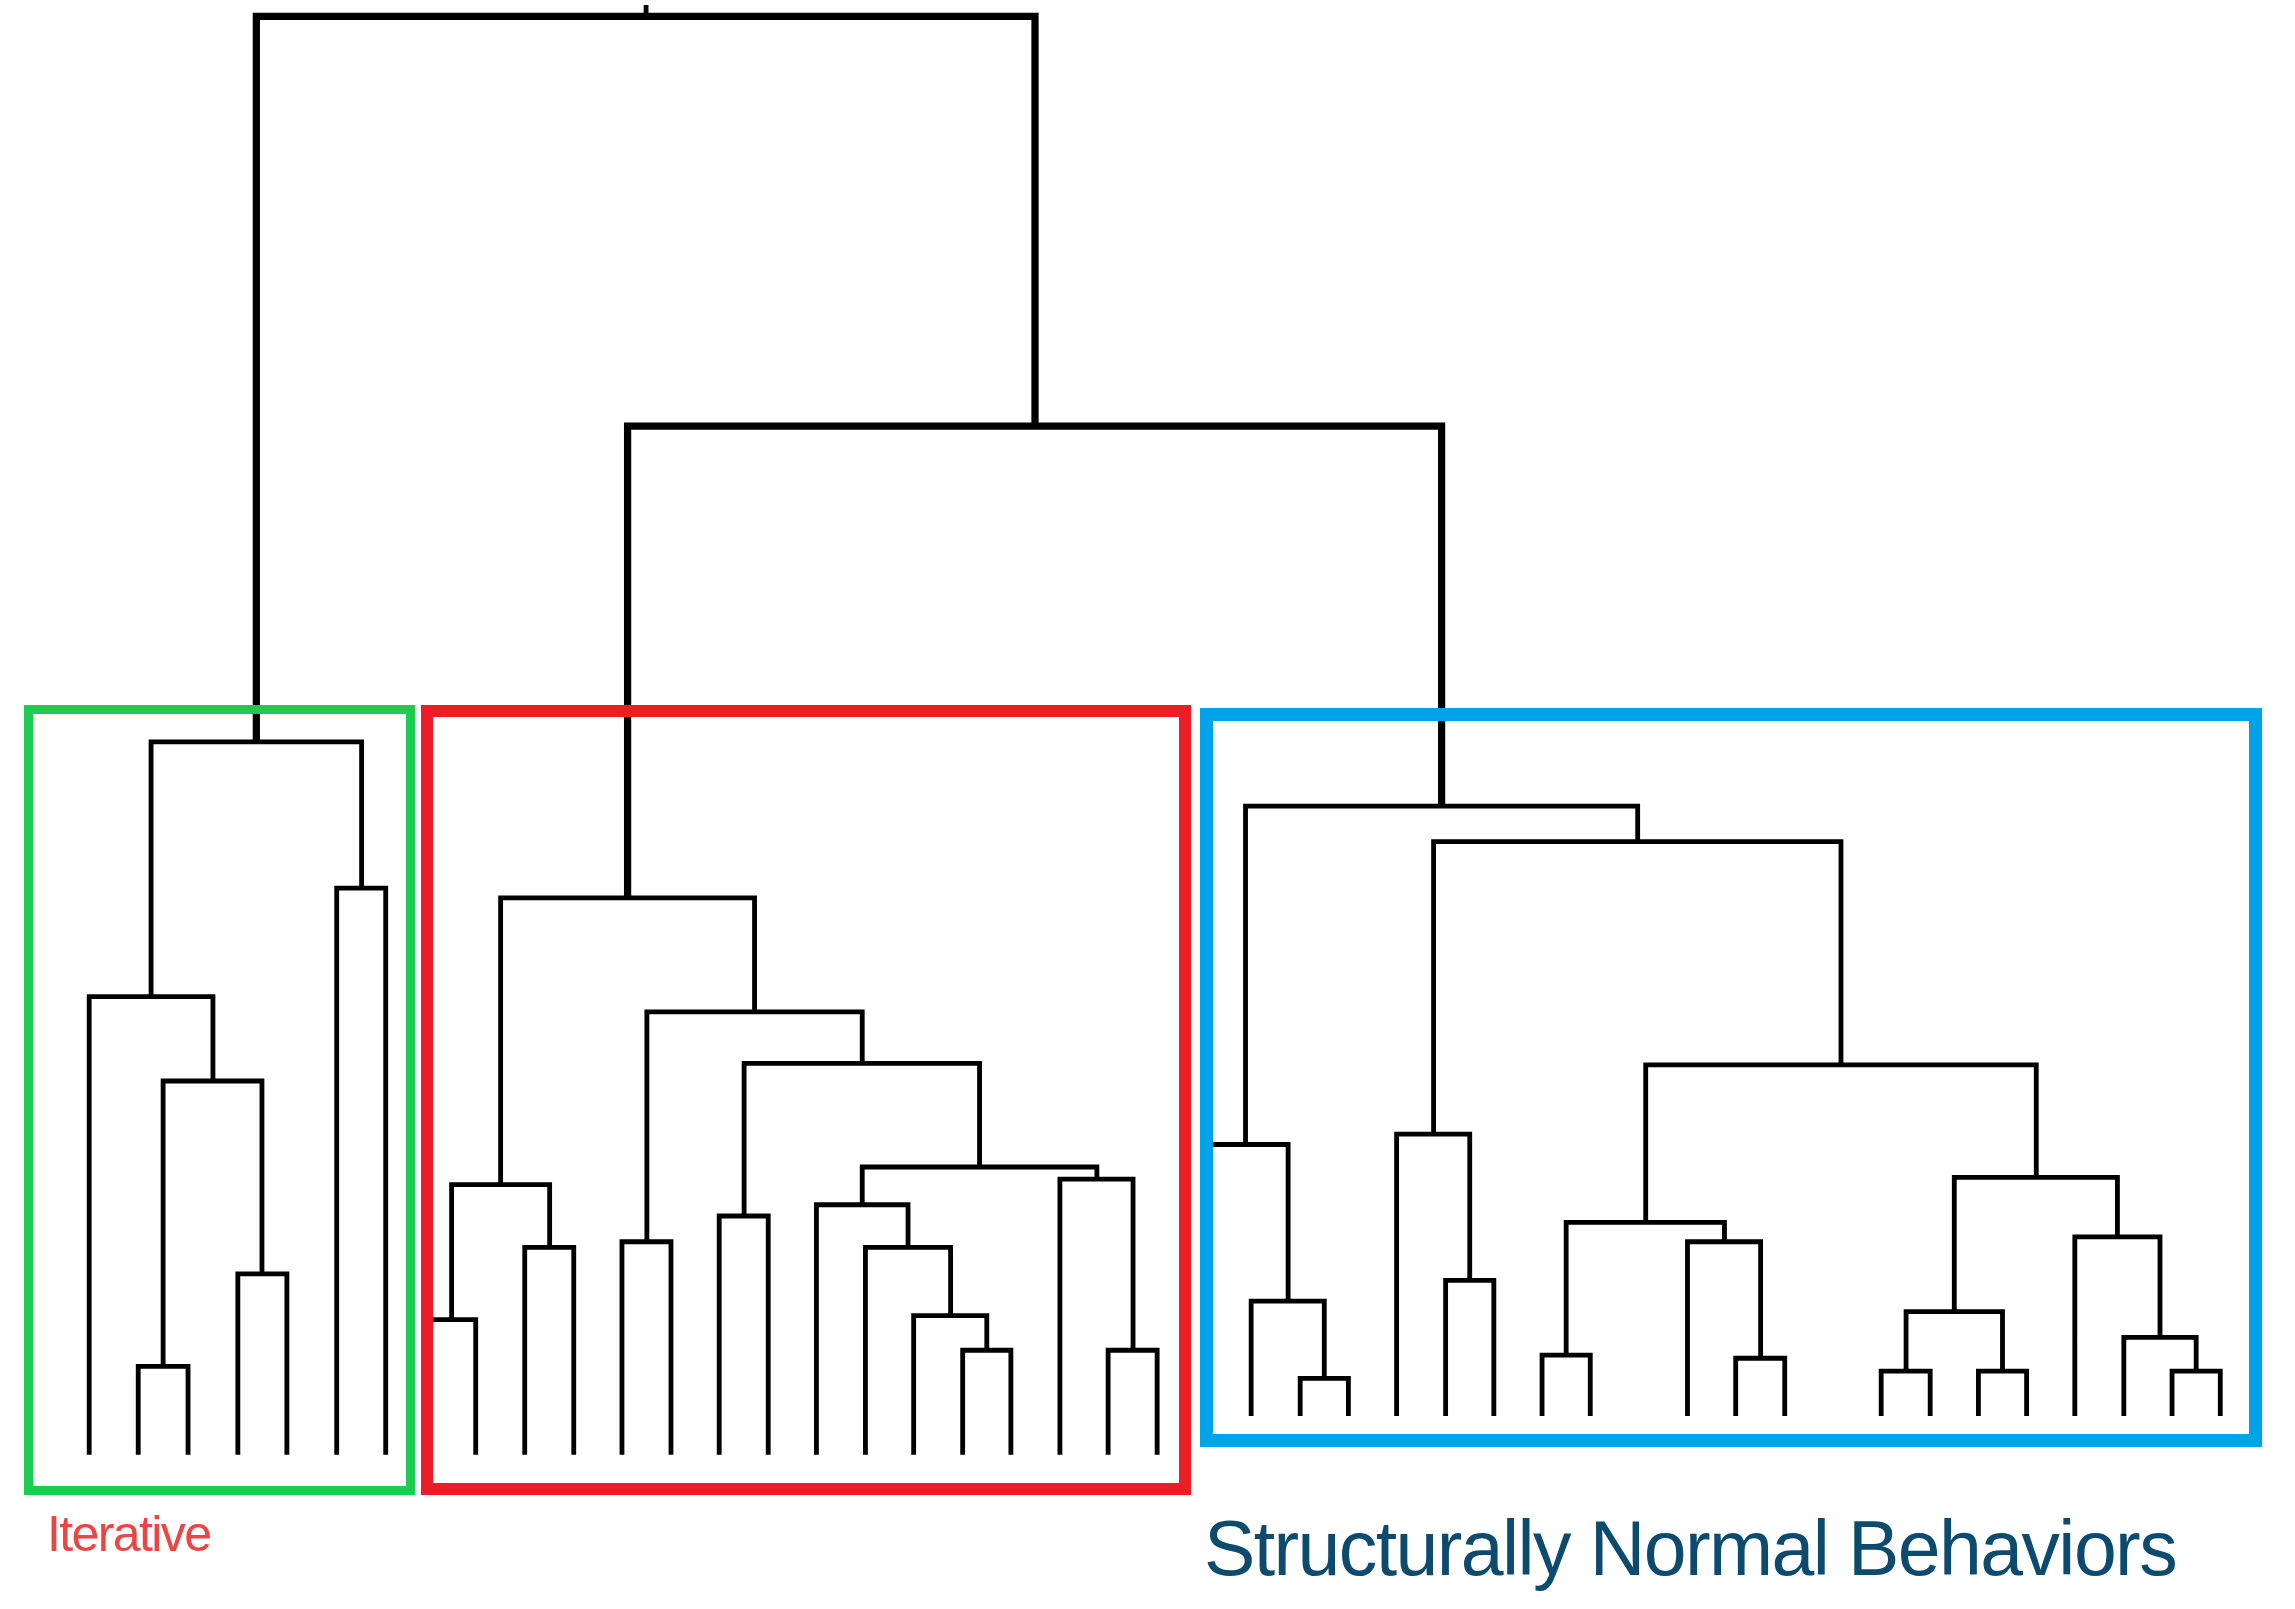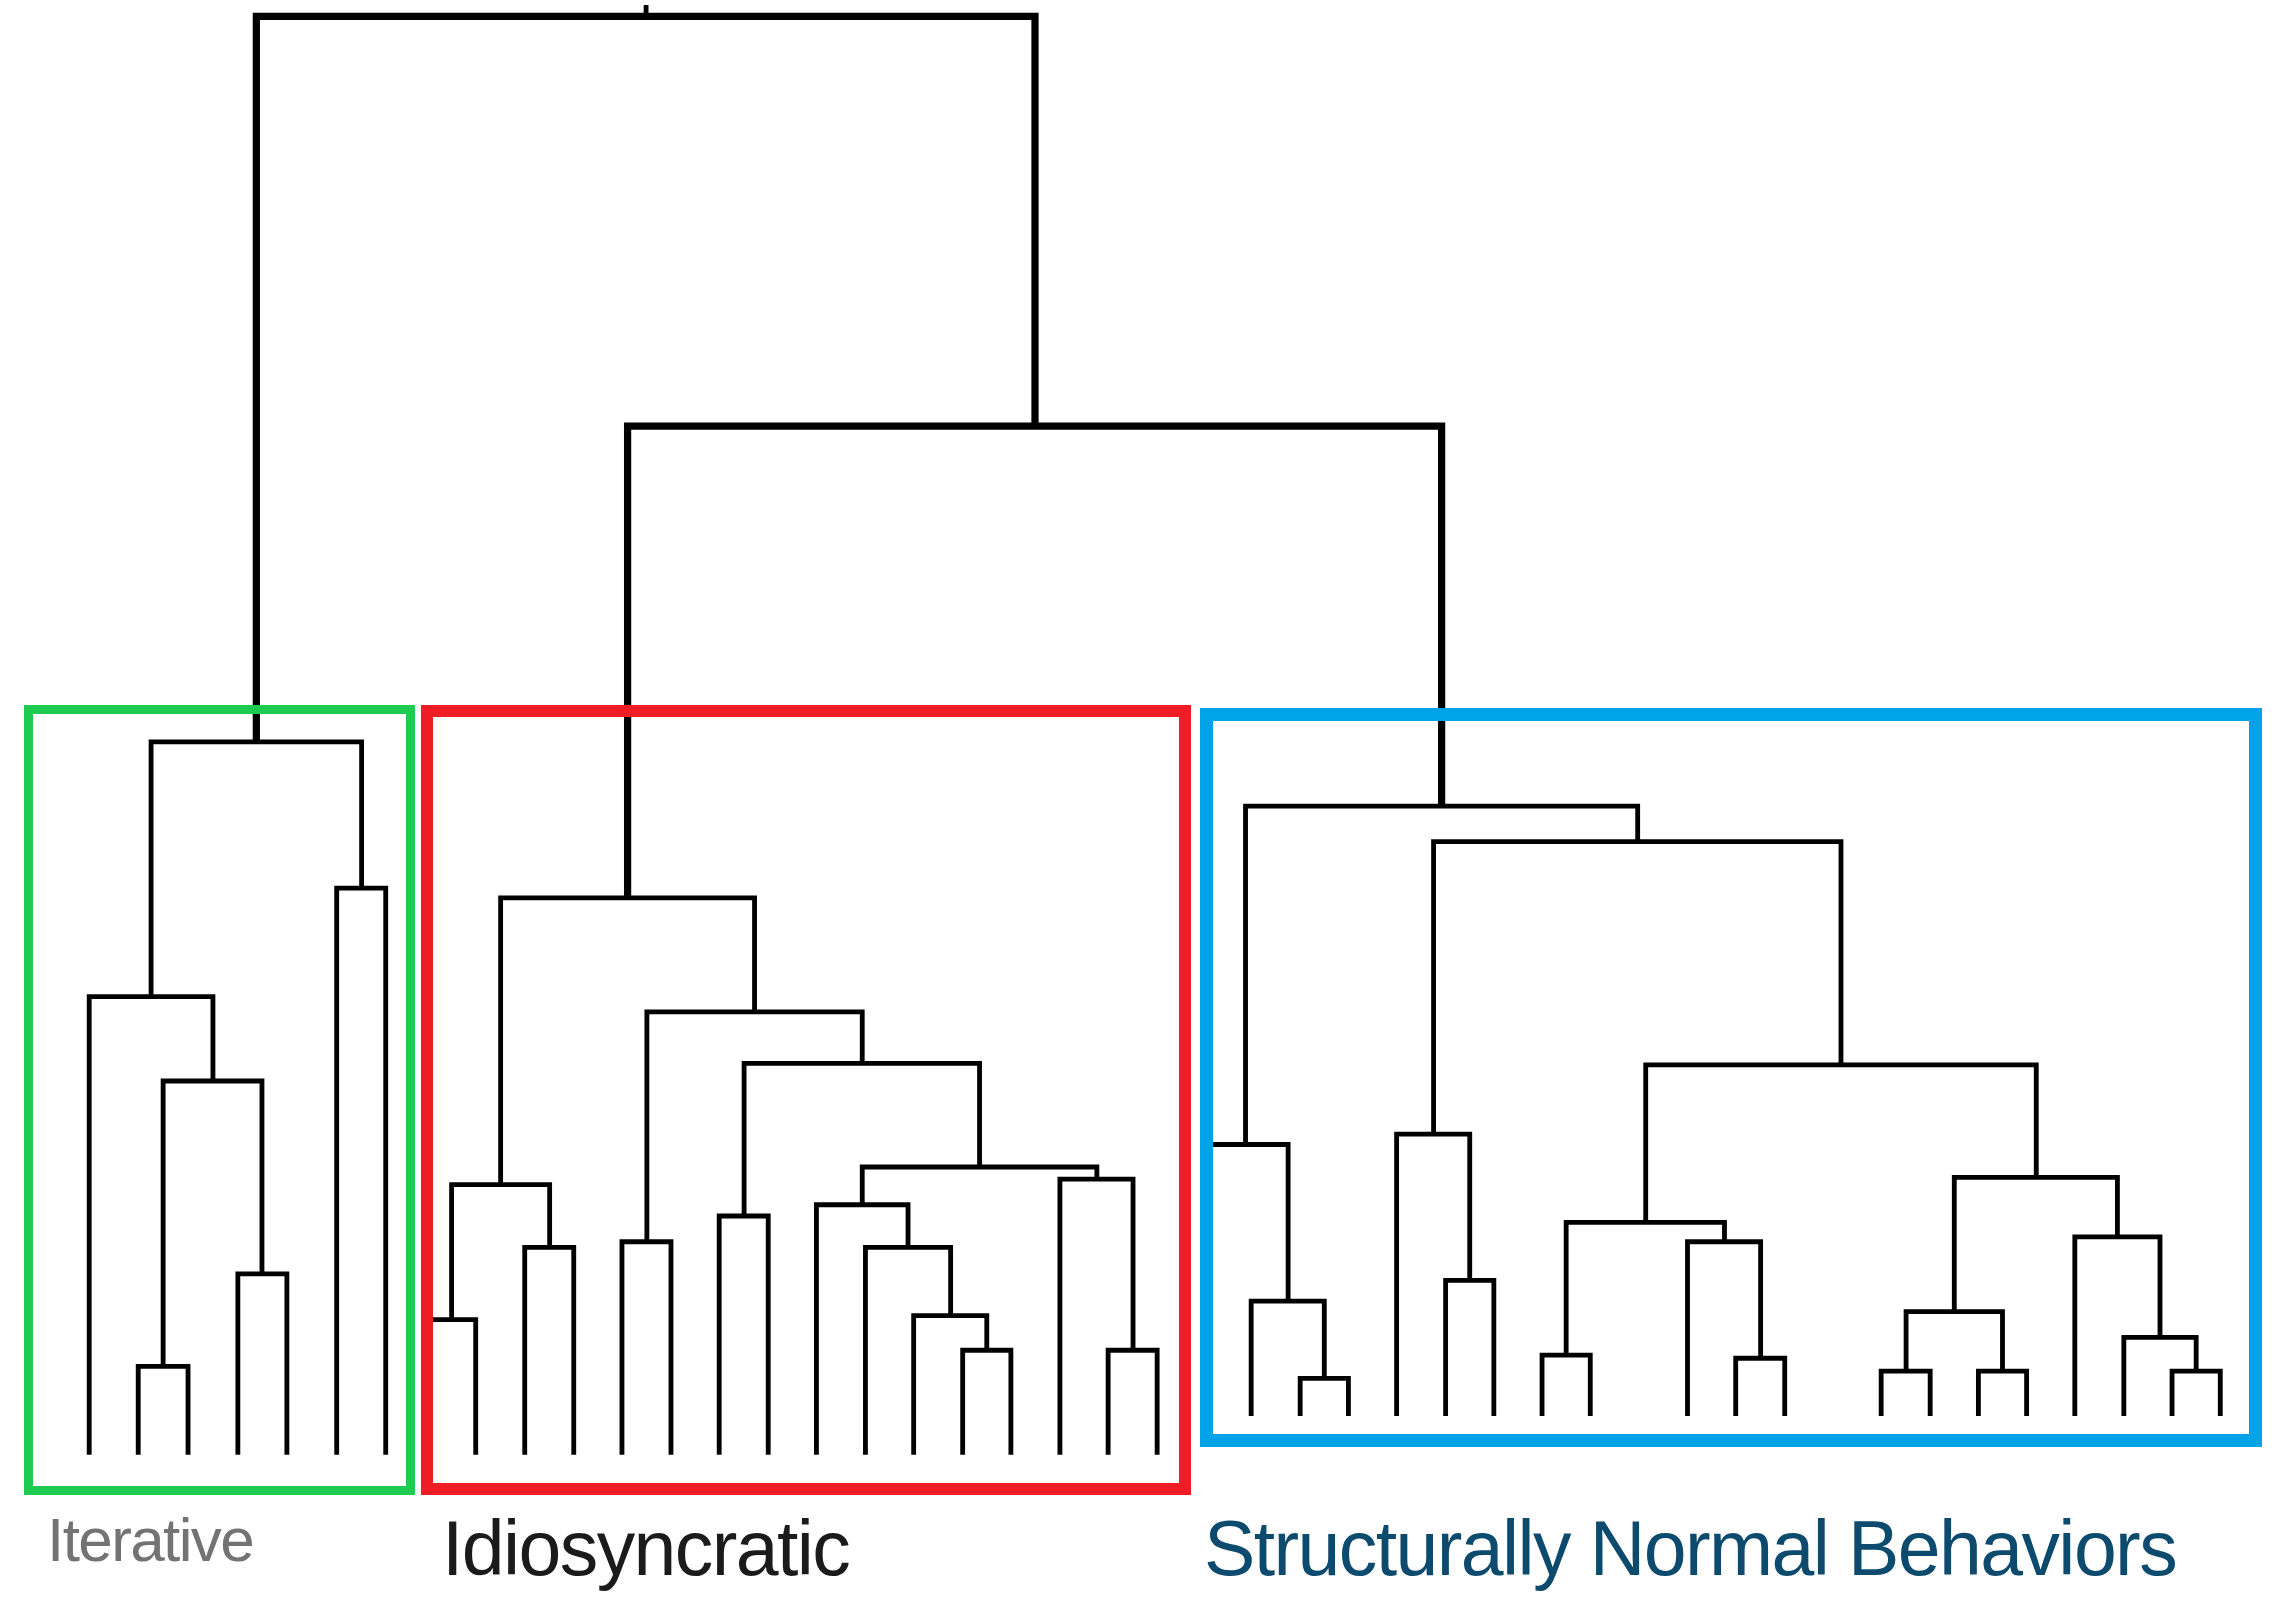--- a/index.html
+++ b/index.html
@@ -63,18 +63,17 @@
       <path d="M 2048 1521 L 2048 1325 L 2534 1325 L 2534 1465" fill="none" stroke="#000000" stroke-width="6" stroke-linejoin="miter"></path>
       <path d="M 1784 1411 L 1784 1047 L 2291 1047 L 2291 1325" fill="none" stroke="#000000" stroke-width="6" stroke-linejoin="miter"></path>
       <path d="M 1550 1424 L 1550 1003 L 2038 1003 L 2038 1047" fill="none" stroke="#000000" stroke-width="6" stroke-linejoin="miter"></path>
       <line x1="804" x2="804" y1="6" y2="24" stroke="#000000" stroke-width="6"></line>
     </svg>
 
   <div class="cluster-box" style="left: 24px; top: 705px; width: 391px; height: 790px; border: 9.6px solid rgb(29, 203, 80);"></div>
   <div class="cluster-box" style="left: 421px; top: 705px; width: 770px; height: 790px; border: 12px solid rgb(238, 28, 37);"></div>
   <div class="cluster-box" style="left: 1200px; top: 708px; width: 1062px; height: 739px; border: 13px solid rgb(0, 163, 232);"></div>
 
-  <div class="cluster-label" style="left: 47px; top: 1507px; font-size: 62px; color: #737373;">Iterative</div>
-  <div class="cluster-label" style="left: 442px; top: 1507px; font-size: 77px; color: rgb(27, 27, 27);">Idiosyncratic</div>
+  <div class="cluster-label" style="left: 47px; top: 1507px; font-size: 50px; color: #ef4444;">Iterative</div>
   <div class="cluster-label" style="left: 1204px; top: 1507px; font-size: 77px; color: #0c4a6e;">Structurally Normal Behaviors</div>
 
 </div>
 
 
 </body></html>

